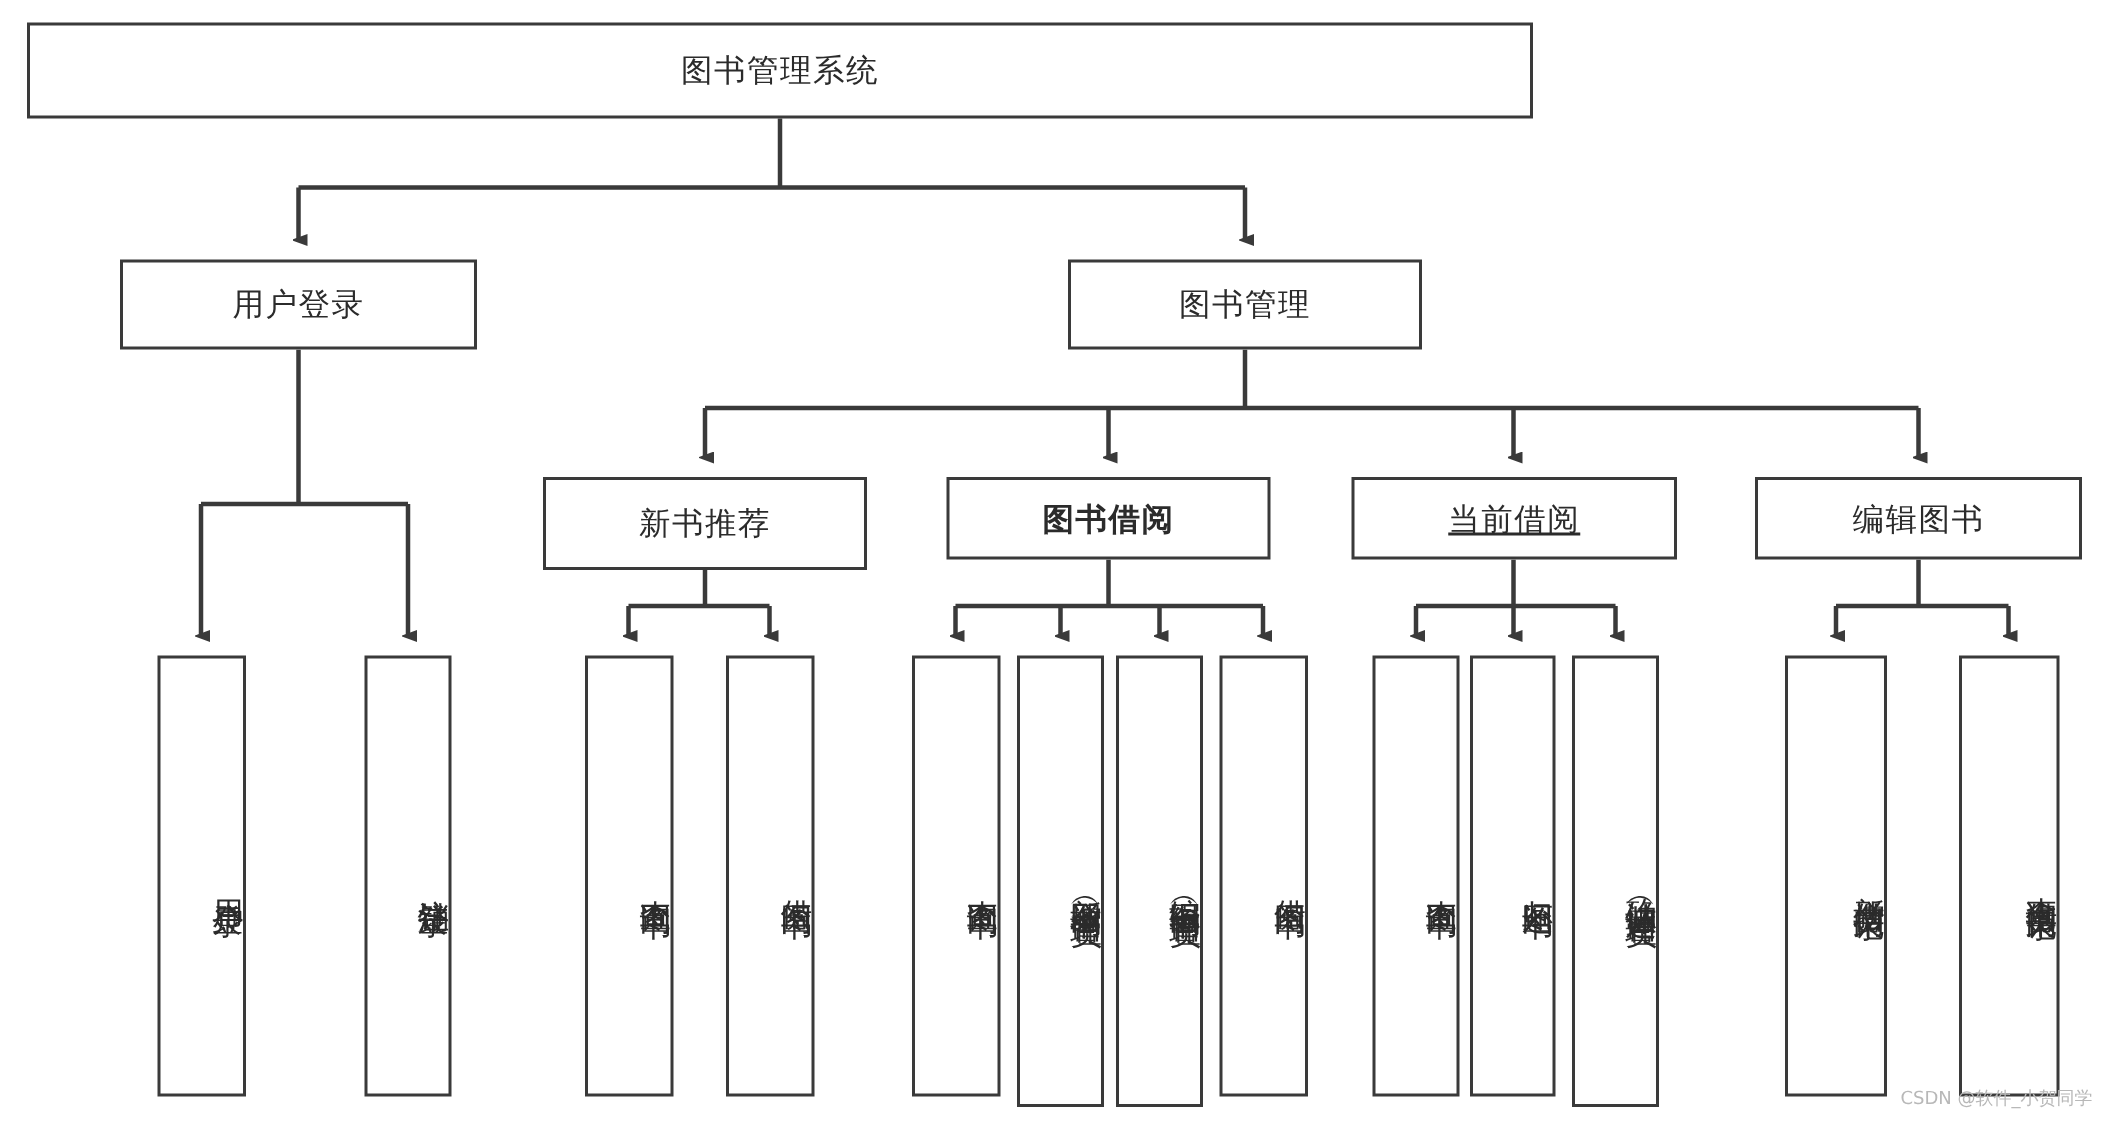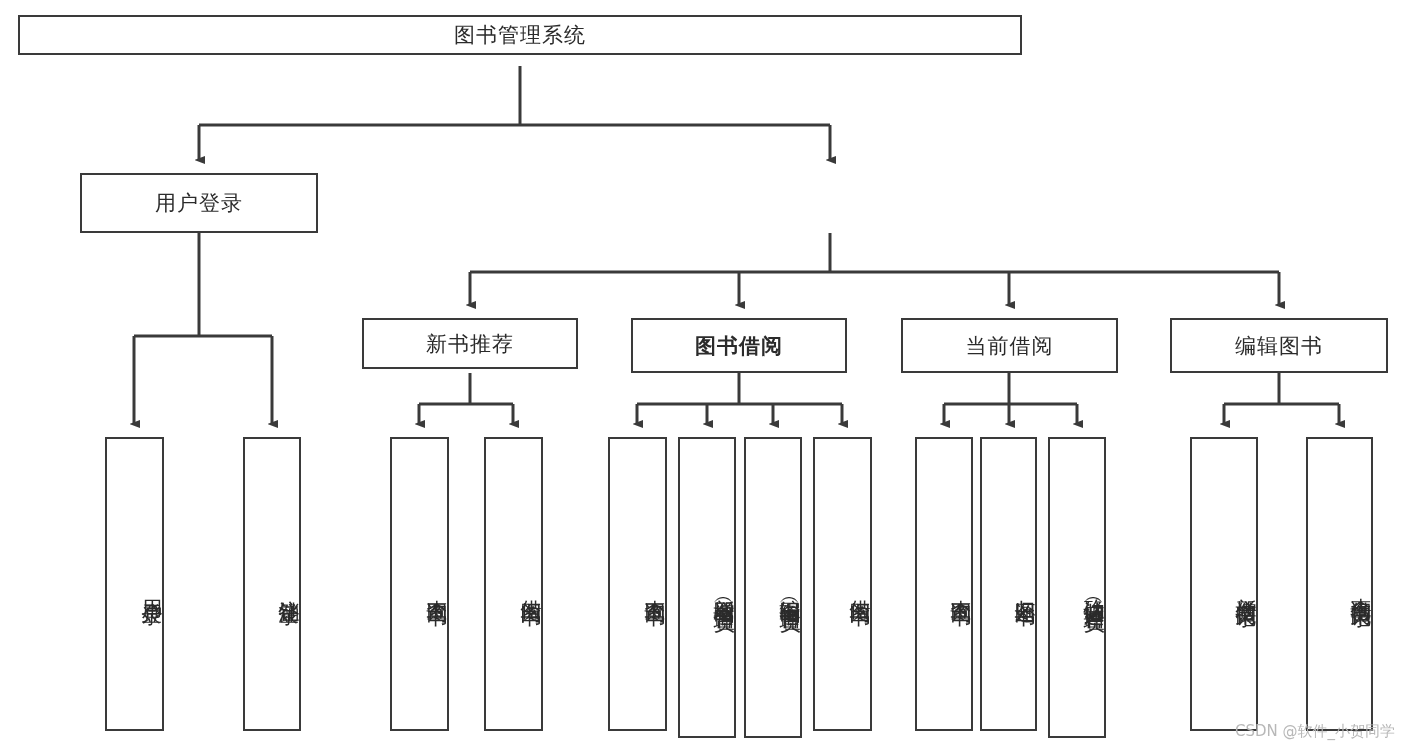--- a/index.html
+++ b/index.html
@@ -50,21 +50,21 @@
   }
   .node.vert > span {
     writing-mode: vertical-rl;
     text-orientation: upright;
     display: block;
   }
   #watermark {
     position: absolute;
     right: 10px;
     bottom: 6px;
-    font-size: 15px;
+    font-size: 12px;
     color: #b8b8b8;
     white-space: nowrap;
     pointer-events: none;
   }
 </style>
 </head>
 <body>
 
 <div id="canvas">
 
@@ -111,35 +111,38 @@
       <path d="M1009,404 L1009,424" marker-end="url(#arrow)"></path>
       <path d="M1077,404 L1077,424" marker-end="url(#arrow)"></path>
 
       <path d="M1279,373 L1279,404"></path>
       <path d="M1224,404 L1339,404"></path>
       <path d="M1224,404 L1224,424" marker-end="url(#arrow)"></path>
       <path d="M1339,404 L1339,424" marker-end="url(#arrow)"></path>
     </g>
   </svg>
 
-  <div class="node horiz" style="left:18px; top:15px; width:1004px; height:40px;">
+  <div class="node horiz" style="left:18px; top:15px; width:1004px; height:64px;">
     <span>图书管理系统</span>
   </div>
 
   <div class="node horiz" style="left:80px; top:173px; width:238px; height:60px;">
     <span>用户登录</span>
   </div>
+  <div class="node horiz" style="left:712px; top:173px; width:236px; height:60px;">
+    <span>图书管理</span>
+  </div>
 
-  <div class="node horiz" style="left:362px; top:318px; width:216px; height:51px;">
+  <div class="node horiz" style="left:362px; top:318px; width:216px; height:62px;">
     <span>新书推荐</span>
   </div>
   <div class="node horiz" style="left:631px; top:318px; width:216px; height:55px;font-weight:bold;">
     <span>图书借阅</span>
   </div>
-  <div class="node horiz" style="left:901px; top:318px; width:217px; height:55px;">
+  <div class="node horiz" style="left:901px; top:318px; width:217px; height:55px;text-decoration:underline;">
     <span>当前借阅</span>
   </div>
   <div class="node horiz" style="left:1170px; top:318px; width:218px; height:55px;">
     <span>编辑图书</span>
   </div>
 
   <div class="node vert" style="left:105px; top:437px; width:59px; height:294px;">
     <span>用户登录</span>
   </div>
   <div class="node vert" style="left:243px; top:437px; width:58px; height:294px;">

